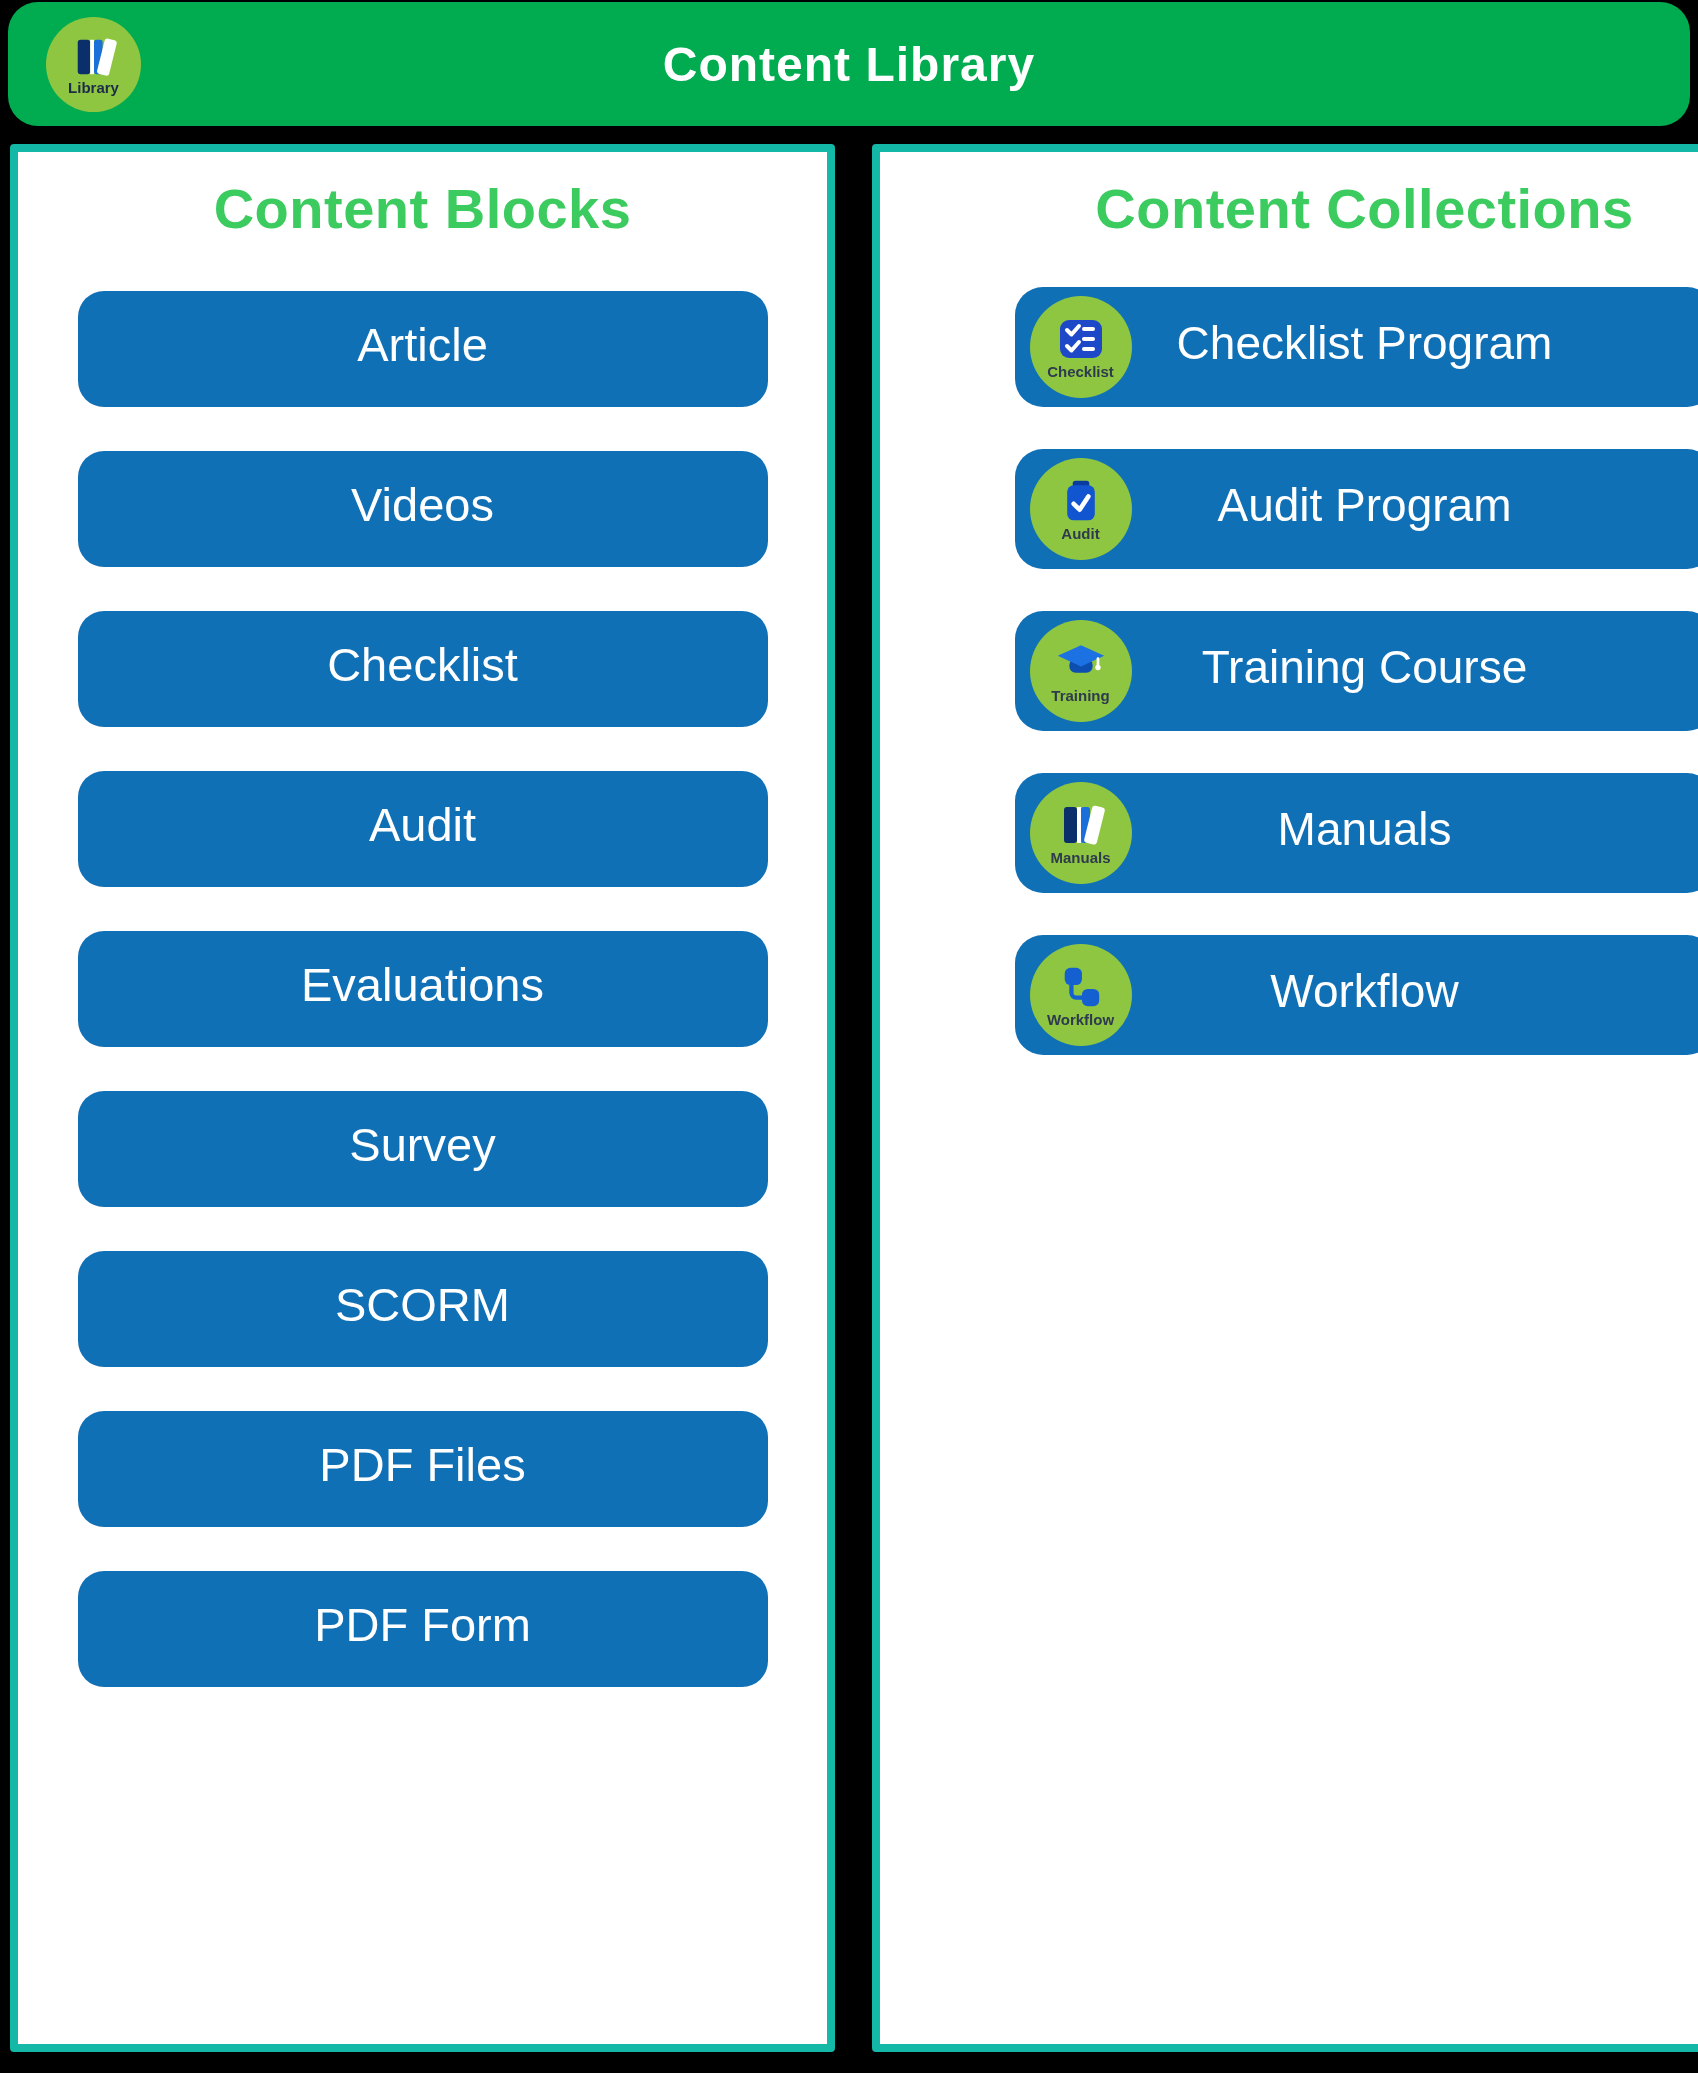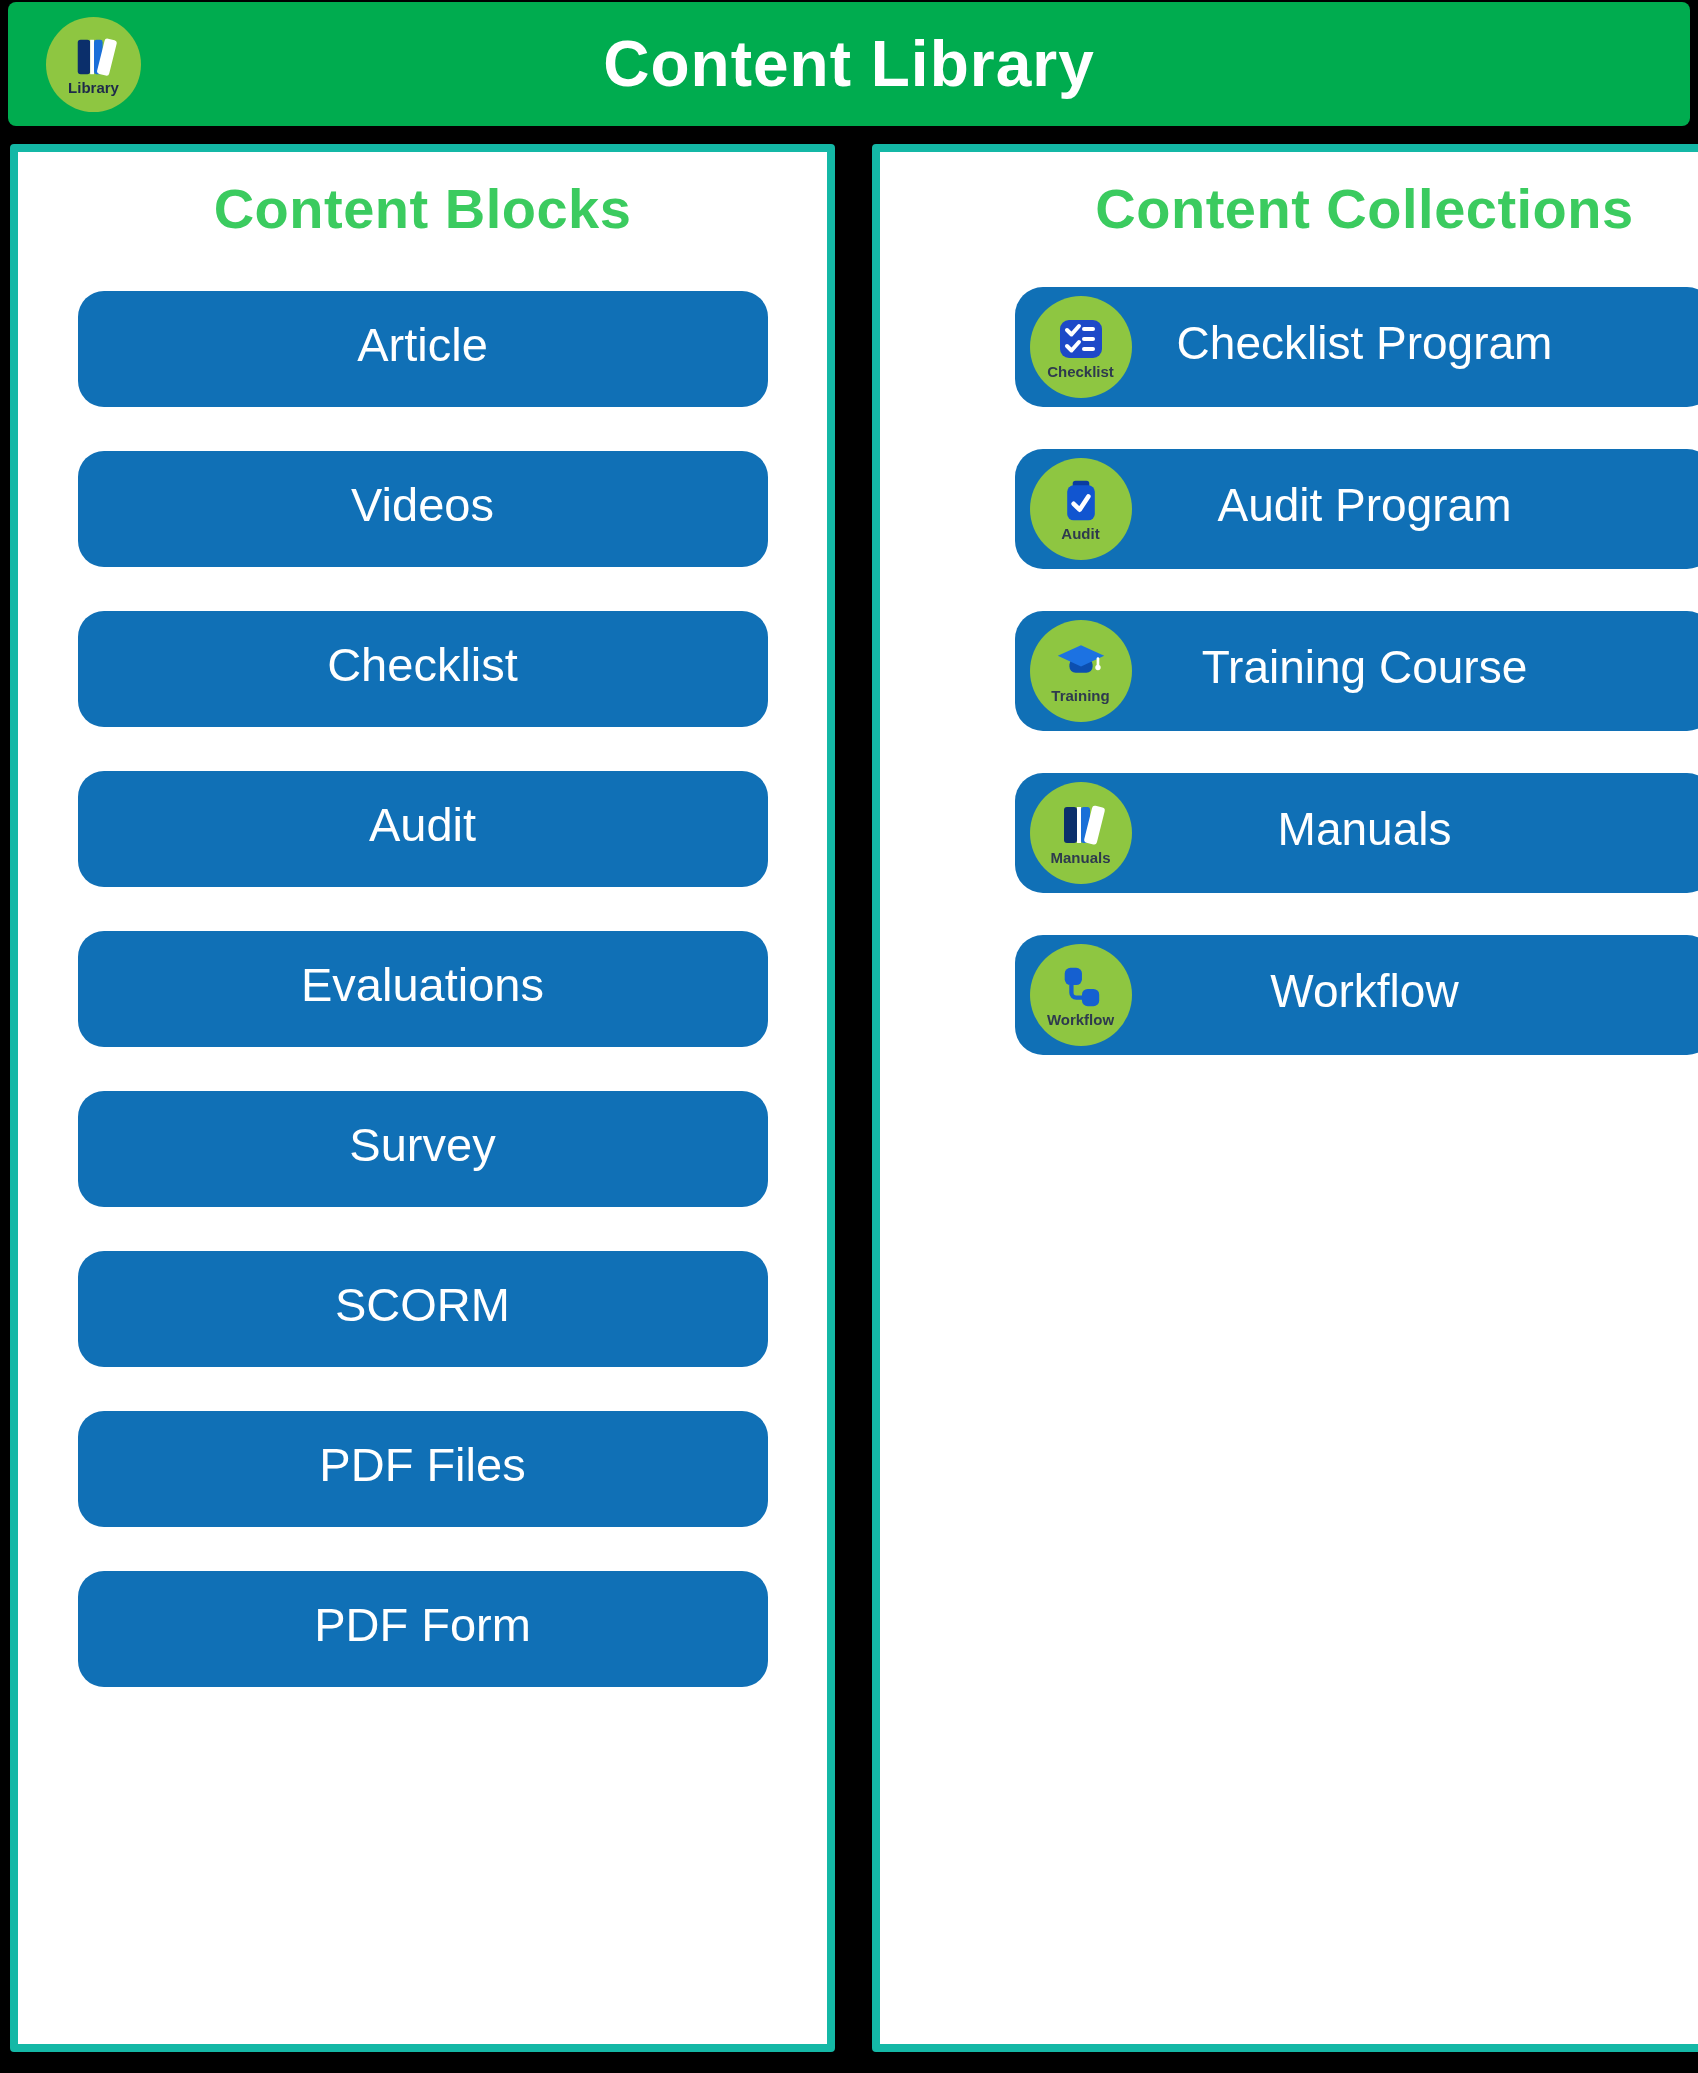--- a/index.html
+++ b/index.html
@@ -9,26 +9,26 @@
     position:relative;
     font-family:"Liberation Sans", sans-serif;
     overflow:hidden;
   }
 
   
   .header {
     position:absolute; left:8px; top:2px;
     width:1682px; height:124px;
     background:#00AC4F;
-    border-radius:8px;
+    border-radius:30px;
     display:flex; align-items:center; justify-content:center;
   }
   .header-title {
     margin:0; color:#FFFFFF;
-    font-size:64px; font-weight:800; letter-spacing:1px;
+    font-size:48px; font-weight:800; letter-spacing:1px;
   }
   .logo {
     position:absolute; left:38px; top:15px;
     width:95px; height:95px; border-radius:50%;
     background:#8EC641;
     display:flex; flex-direction:column; align-items:center; justify-content:center;
   }
   .logo svg { width:46px; height:44px; display:block; }
   .logo-label {
     font-size:15px; font-weight:700; color:#1E2A4A; line-height:1; margin-top:1px;

